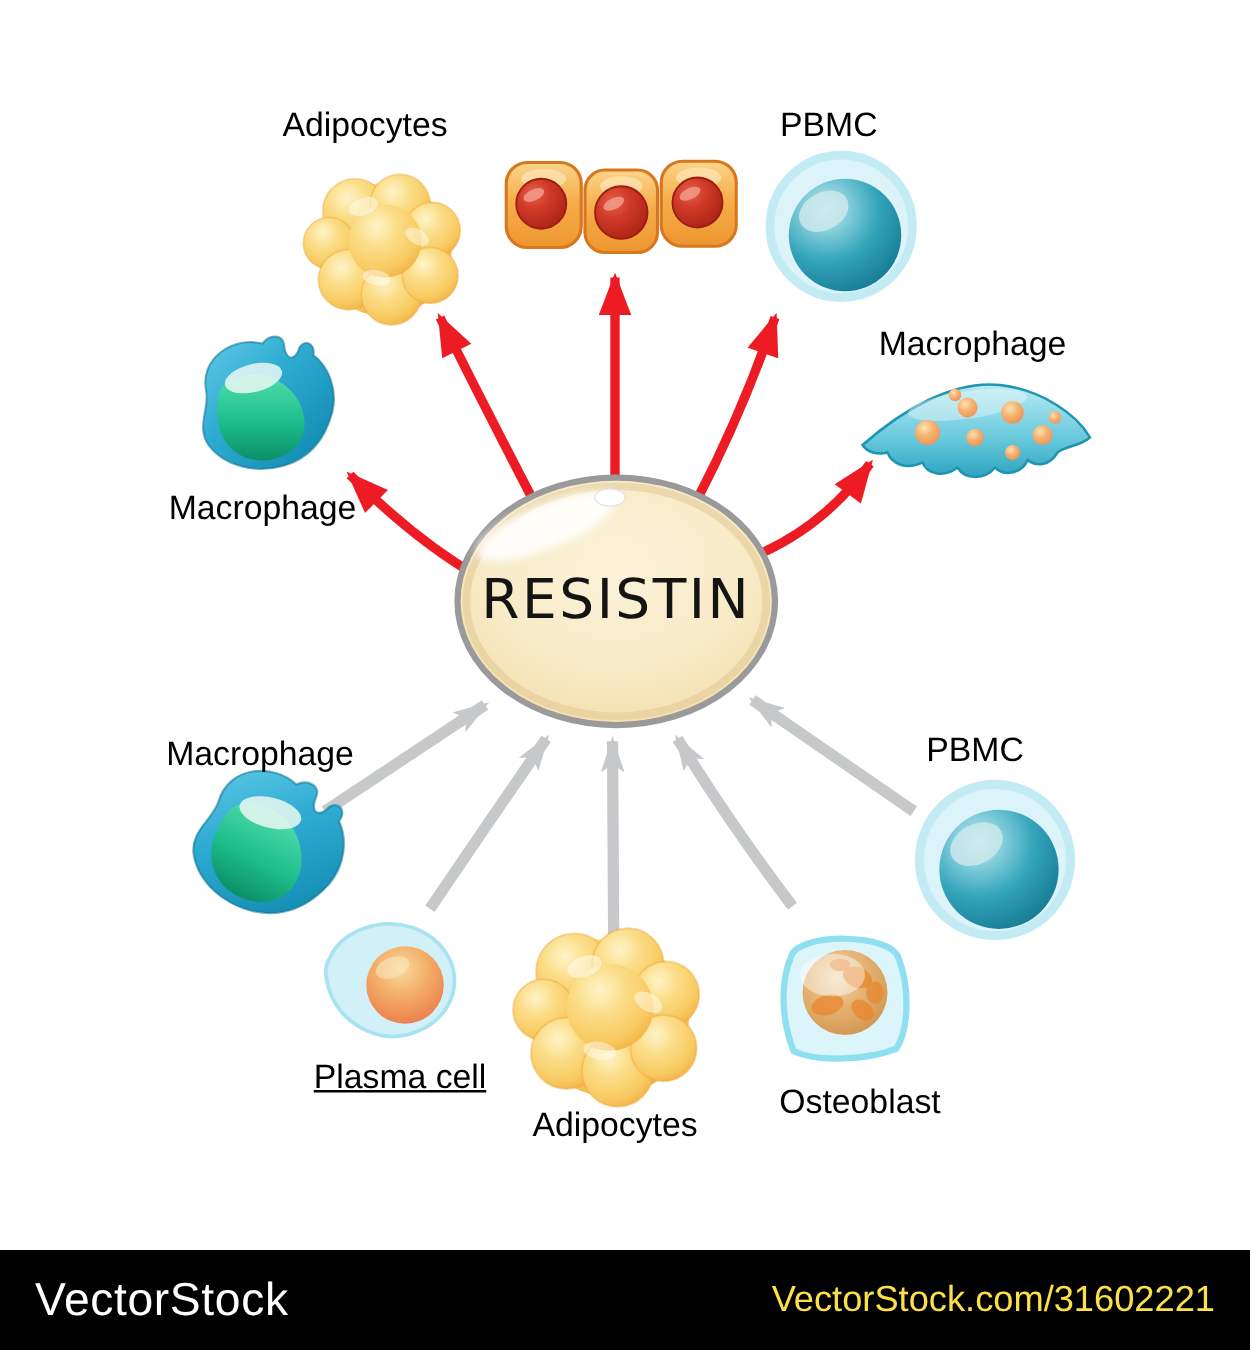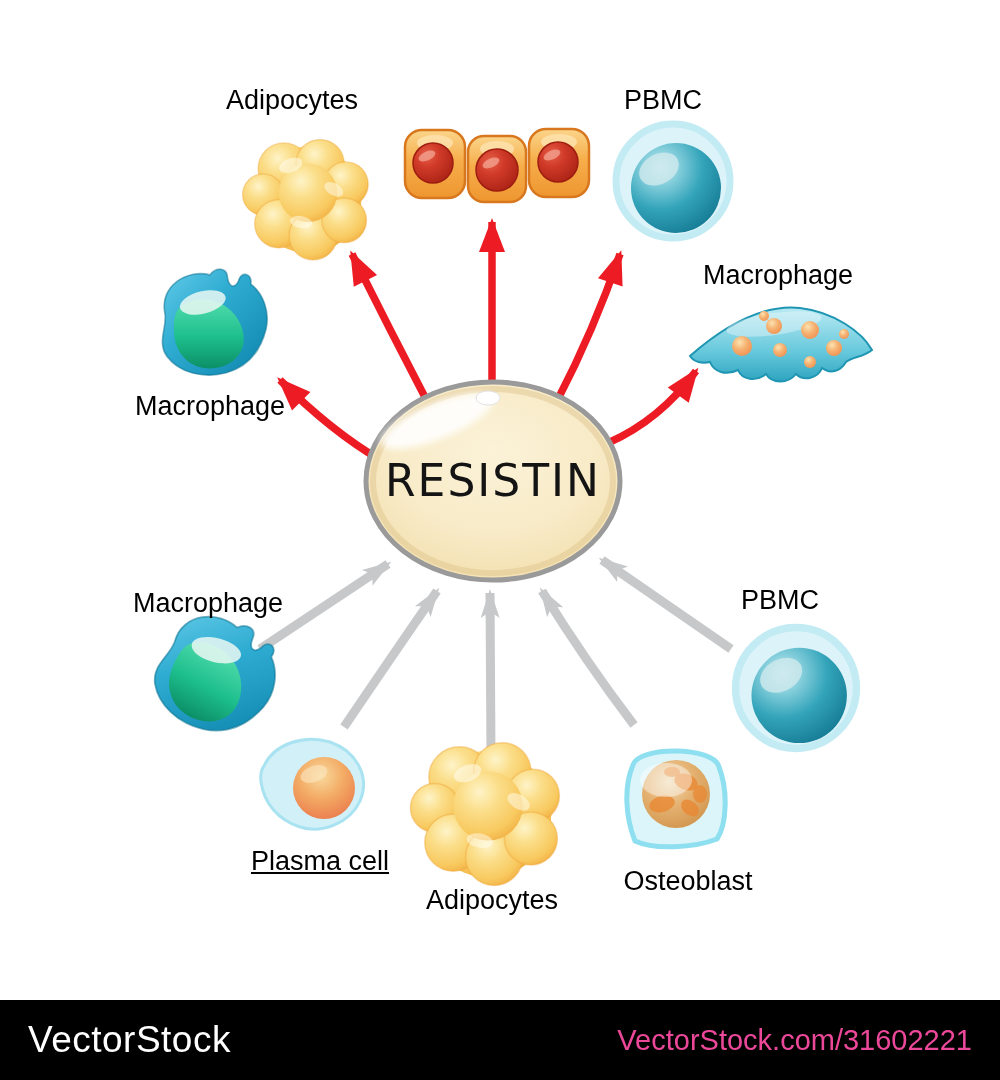--- a/index.html
+++ b/index.html
@@ -9,21 +9,21 @@
   svg{position:absolute;left:0;top:0;}
   .cell-label{position:absolute;transform:translateX(-50%);font-size:27px;line-height:28px;
               color:#000;white-space:nowrap;}
   .resistin{position:absolute;left:493px;top:480px;transform:translate(-50%,-50%);
             font-family:"DejaVu Sans",sans-serif;font-size:44px;font-weight:500;
             letter-spacing:2px;color:#141414;}
   .bar{position:absolute;left:0;top:1000px;width:1000px;height:80px;background:#000;
        display:flex;align-items:center;justify-content:space-between;
        padding:0 28px;box-sizing:border-box;}
   .brand{color:#ffffff;font-size:37px;font-weight:500;letter-spacing:0.5px;}
-  .credit{color:#ec4899;font-size:29px;font-weight:400;}
+  .credit{color:#fde047;font-size:29px;font-weight:400;}
 </style>
 </head>
 <body>
 
 <div class="stage">
   <div class="diagram">
 
     <svg width="1000" height="1000" viewBox="0 0 1000 1000">
       <defs>
         <radialGradient id="gEllipse" cx="50%" cy="36%" r="78%">

